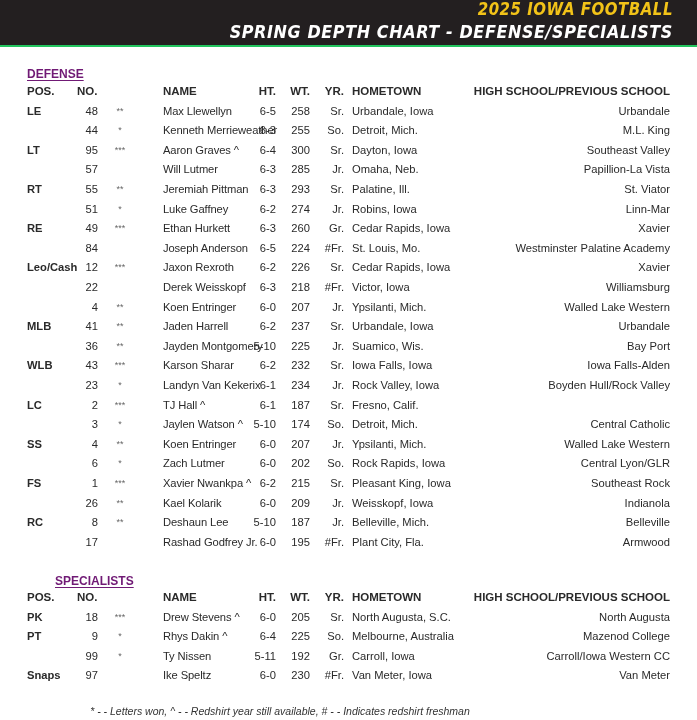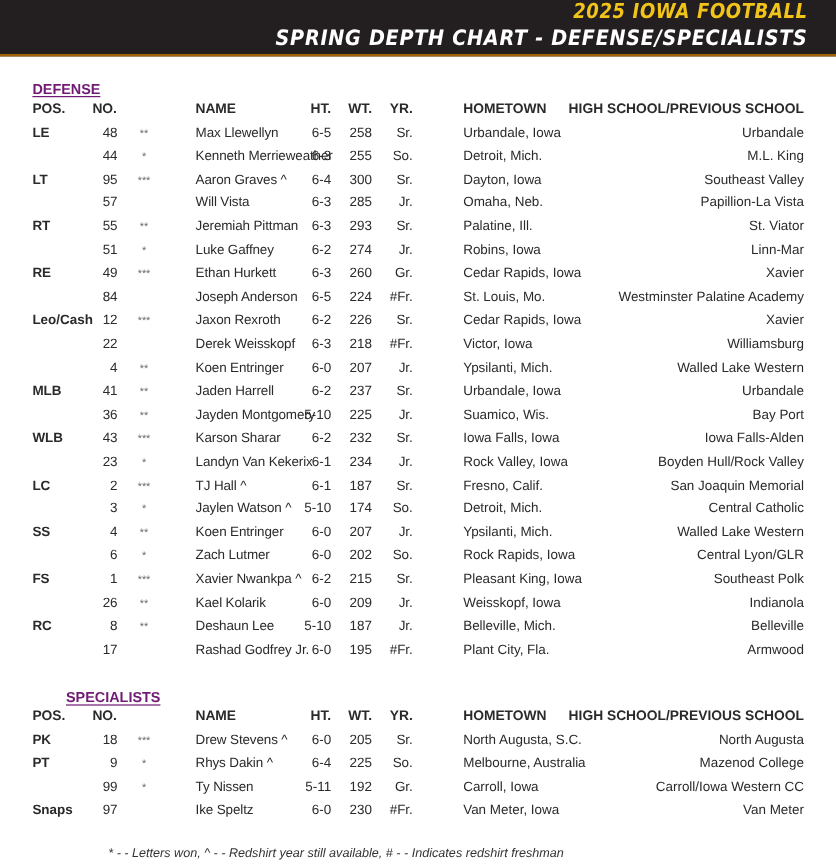--- a/index.html
+++ b/index.html
@@ -1,21 +1,21 @@
 <!DOCTYPE html>
 <html><head>
   <meta charset="utf-8">
   <style>
     * { box-sizing: border-box; margin: 0; padding: 0; }
     html, body { width: 697px; height: 720px; background: #ffffff; overflow: hidden; }
     body { font-family: "Liberation Sans", "DejaVu Sans", sans-serif; color: #2a2a2a; position: relative; }
 
     .banner {
       position: absolute; left: 0; top: 0; width: 697px; height: 47px;
-      background: #231f20; border-bottom: 2px solid #a16207;
+      background: #231f20; border-bottom: 2px solid #22c55e;
     }
     .banner .t1 {
       position: absolute; right: 24px; top: 0px;
       font-family: "DejaVu Sans", sans-serif; font-weight: bold; font-style: italic;
       font-size: 15px; color: #f2c318; letter-spacing: 0.5px;
       transform: scaleY(1.15);
     }
     .banner .t2 {
       position: absolute; right: 24px; top: 22px;
       font-family: "DejaVu Sans", sans-serif; font-weight: bold; font-style: italic;
@@ -37,21 +37,21 @@
     .hdr { font-weight: bold; font-size: 11.5px; }
 
     .c-pos   { left: 27px; font-weight: bold; }
     .c-no    { left: 60px; width: 38px; text-align: right; }
     .c-no.h  { left: 77px; width: auto; text-align: left; }
     .c-let   { left: 108px; width: 24px; text-align: center; font-size: 9px; color: #666; }
     .c-name  { left: 143px; letter-spacing: -0.1px; margin-left: 20px; }
     .c-ht    { left: 226px; width: 50px; text-align: right; }
     .c-wt    { left: 280px; width: 30px; text-align: right; }
     .c-yr    { left: 318px; width: 26px; text-align: right; }
-    .c-home  { left: 386px; }
+    .c-home  { left: 352px; }
     .c-hs    { right: 27px; text-align: right; }
 
     .footer {
       position: absolute; left: 0; width: 560px; top: 705px; text-align: center;
       font-size: 10.5px; font-style: italic; color: #333;
     }
   </style>
 </head>
 <body>
 
@@ -103,21 +103,21 @@
       <span class="c-ht">6-4</span>
       <span class="c-wt">300</span>
       <span class="c-yr">Sr.</span>
       <span class="c-home">Dayton, Iowa</span>
       <span class="c-hs">Southeast Valley</span>
     </div>
     <div class="row" style="top: 160.3px;">
       <span class="c-pos"></span>
       <span class="c-no">57</span>
       <span class="c-let"></span>
-      <span class="c-name">Will Vista</span>
+      <span class="c-name">Will Lutmer</span>
       <span class="c-ht">6-3</span>
       <span class="c-wt">285</span>
       <span class="c-yr">Jr.</span>
       <span class="c-home">Omaha, Neb.</span>
       <span class="c-hs">Papillion-La Vista</span>
     </div>
     <div class="row" style="top: 179.9px;">
       <span class="c-pos">RT</span>
       <span class="c-no">55</span>
       <span class="c-let">**</span>
@@ -240,21 +240,20 @@
     </div>
     <div class="row" style="top: 395.5px;">
       <span class="c-pos">LC</span>
       <span class="c-no">2</span>
       <span class="c-let">***</span>
       <span class="c-name">TJ Hall ^</span>
       <span class="c-ht">6-1</span>
       <span class="c-wt">187</span>
       <span class="c-yr">Sr.</span>
       <span class="c-home">Fresno, Calif.</span>
-      <span class="c-hs">San Joaquin Memorial</span>
     </div>
     <div class="row" style="top: 415.1px;">
       <span class="c-pos"></span>
       <span class="c-no">3</span>
       <span class="c-let">*</span>
       <span class="c-name">Jaylen Watson ^</span>
       <span class="c-ht">5-10</span>
       <span class="c-wt">174</span>
       <span class="c-yr">So.</span>
       <span class="c-home">Detroit, Mich.</span>
@@ -284,21 +283,21 @@
     </div>
     <div class="row" style="top: 473.9px;">
       <span class="c-pos">FS</span>
       <span class="c-no">1</span>
       <span class="c-let">***</span>
       <span class="c-name">Xavier Nwankpa ^</span>
       <span class="c-ht">6-2</span>
       <span class="c-wt">215</span>
       <span class="c-yr">Sr.</span>
       <span class="c-home">Pleasant King, Iowa</span>
-      <span class="c-hs">Southeast Polk</span>
+      <span class="c-hs">Southeast Rock</span>
     </div>
     <div class="row" style="top: 493.5px;">
       <span class="c-pos"></span>
       <span class="c-no">26</span>
       <span class="c-let">**</span>
       <span class="c-name">Kael Kolarik</span>
       <span class="c-ht">6-0</span>
       <span class="c-wt">209</span>
       <span class="c-yr">Jr.</span>
       <span class="c-home">Weisskopf, Iowa</span>

